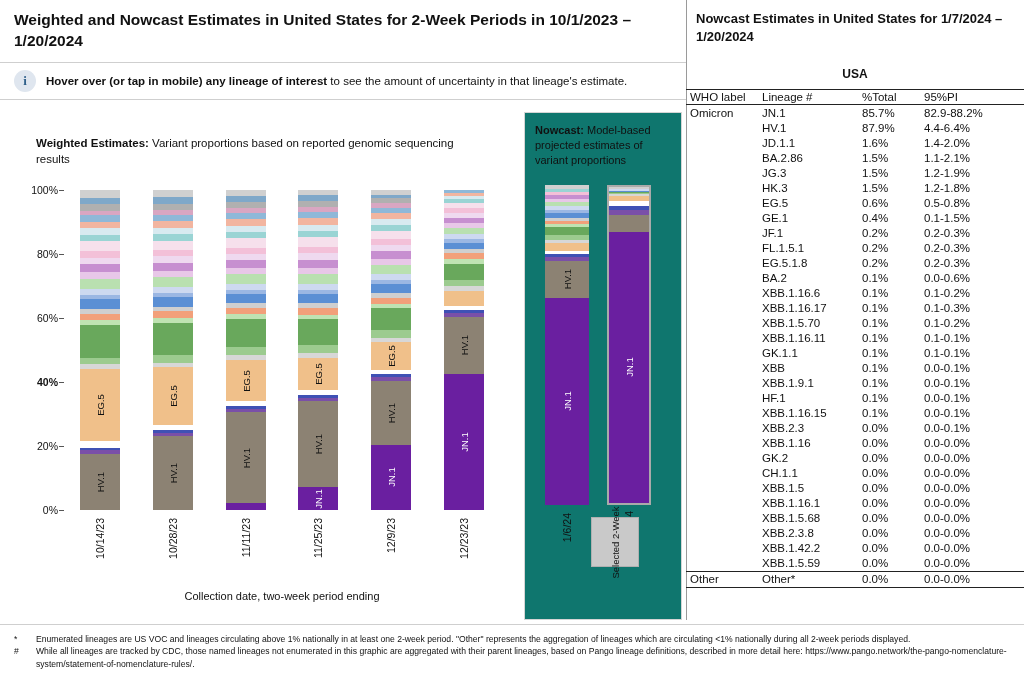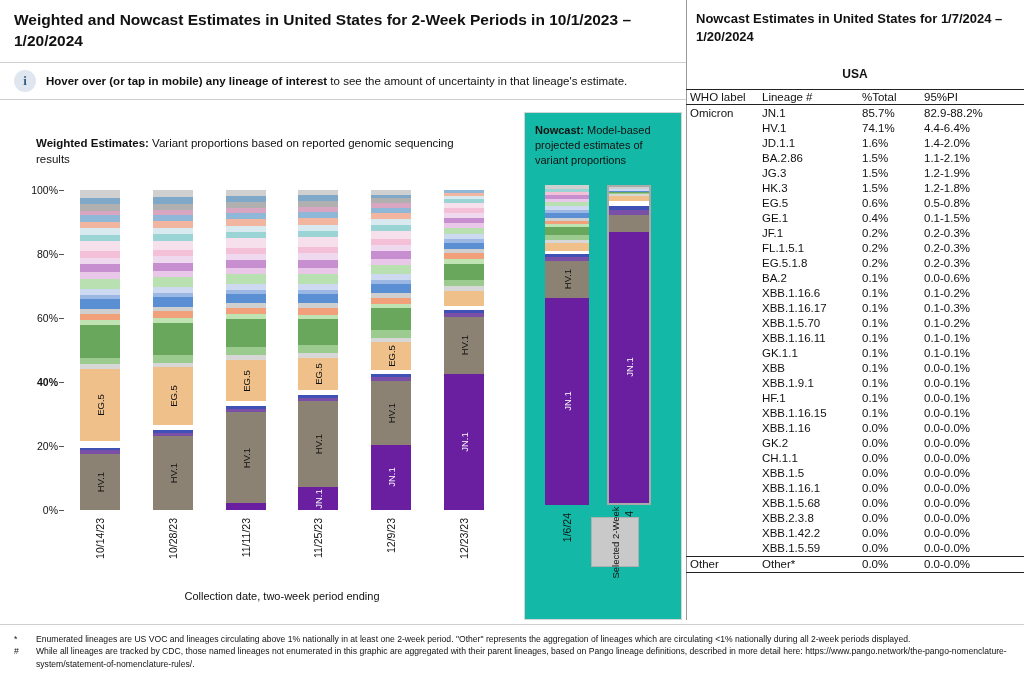--- a/index.html
+++ b/index.html
@@ -82,21 +82,21 @@
     transform-origin:left top; transform:rotate(-90deg) translate(-100%, -50%);
     font-size:10.5px; white-space:nowrap;
   }
   .xaxis-title {
     position:absolute; left:64px; top:478px; width:436px; text-align:center;
     font-size:11px;
   }
 
   .nowcast-panel {
     position:absolute; left:524px; top:112px; width:158px; height:508px;
-    background:#14b8a6; border:1px solid #d5d5d5;
+    background:#0f766e; border:1px solid #d5d5d5;
   }
   .nowcast-caption {
     position:absolute; left:10px; top:10px; width:140px;
     font-size:11px; line-height:1.35;
   }
   .nowcast-caption b { font-weight:bold; }
   .nc-plot { position:absolute; left:16px; top:72px; width:128px; height:320px; }
   .nc-col { position:absolute; top:0; height:100%; width:44px; }
   .nc-col.a { left:4px; }
   .nc-col.b { left:66px; border:2px solid #aaa; }
@@ -480,21 +480,21 @@
     <tbody id="tbody">
         <tr>
           <td>Omicron</td>
           <td>JN.1</td>
           <td>85.7%</td>
           <td>82.9-88.2%</td>
         </tr>
         <tr>
           <td></td>
           <td>HV.1</td>
-          <td>74.1%</td>
+          <td>87.9%</td>
           <td>4.4-6.4%</td>
         </tr>
         <tr>
           <td></td>
           <td>JD.1.1</td>
           <td>1.6%</td>
           <td>1.4-2.0%</td>
         </tr>
         <tr>
           <td></td>
@@ -595,20 +595,26 @@
         <tr>
           <td></td>
           <td>HF.1</td>
           <td>0.1%</td>
           <td>0.0-0.1%</td>
         </tr>
         <tr>
           <td></td>
           <td>XBB.1.16.15</td>
           <td>0.1%</td>
+          <td>0.0-0.1%</td>
+        </tr>
+        <tr>
+          <td></td>
+          <td>XBB.2.3</td>
+          <td>0.0%</td>
           <td>0.0-0.1%</td>
         </tr>
         <tr>
           <td></td>
           <td>XBB.1.16</td>
           <td>0.0%</td>
           <td>0.0-0.0%</td>
         </tr>
         <tr>
           <td></td>

